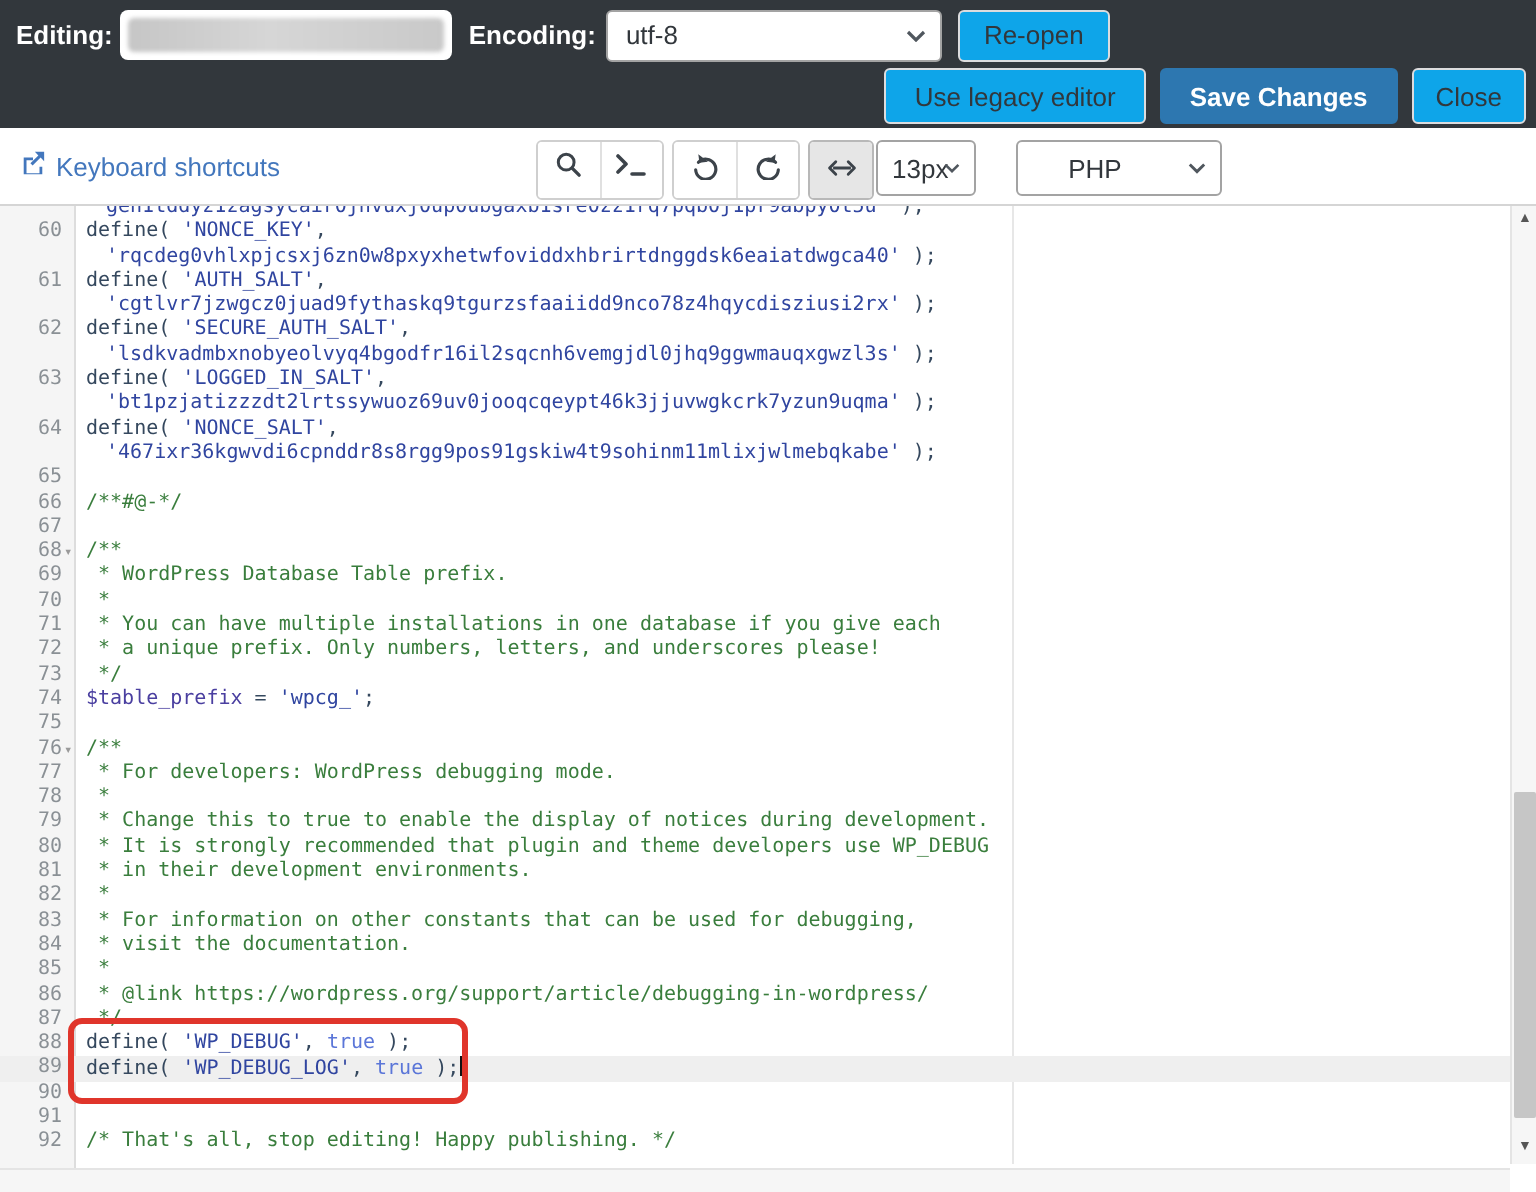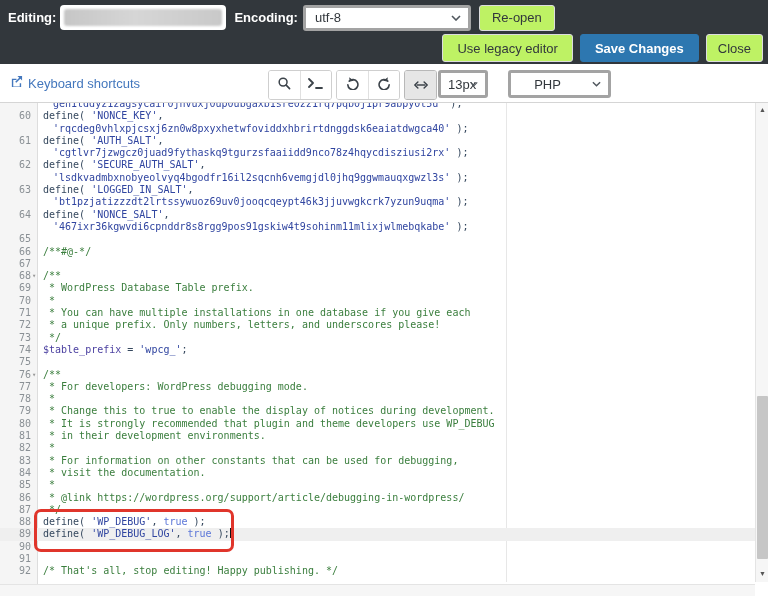--- a/index.html
+++ b/index.html
@@ -9,26 +9,26 @@
 
   
   .topbar { position:absolute; top:0; left:0; width:768px; height:76px; background:#32373c; }
   .tb-row1 { position:absolute; top:4px; left:0; right:0; height:27px; display:flex; align-items:center; }
   .tb-label { color:#fff; font-size:13px; font-weight:bold; margin-left:8px; white-space:nowrap; }
   .file-field { width:166px; height:25px; background:#fff; border-radius:4px; margin-left:4px;
                 display:flex; align-items:center; padding:0 4px; }
   .file-blur { width:100%; height:17px; border-radius:3px;
                background:linear-gradient(90deg,#c6c6c6,#d6d6d6 45%,#c9c9c9); filter:blur(1px); }
   .enc-label { margin-left:8px; }
-  .select { position:relative; height:26px; background:#fff; border:3px solid #a3a3a3; border-radius:3px;
+  .select { position:relative; height:26px; background:#fff; border:1px solid #a3a3a3; border-radius:3px;
             font-size:13px; color:#32373c; display:flex; align-items:center; }
   .select .chev { position:absolute; right:7px; top:50%; transform:translateY(-50%); }
   .chev svg { display:block; }
   .enc-select { width:168px; margin-left:5px; padding-left:9px; }
-  .btn { height:26px; background:#bef264; border:1px solid #dcdcde; border-radius:3px; color:#32373c;
+  .btn { height:26px; background:#0ea5e9; border:1px solid #dcdcde; border-radius:3px; color:#32373c;
          font-size:13px; display:flex; align-items:center; justify-content:center; cursor:pointer; }
   .reopen-btn { margin-left:8px; padding:0 12px; }
   .tb-row2 { position:absolute; top:34px; left:0; right:5px; height:28px; display:flex;
              justify-content:flex-end; gap:7px; }
   .tb-row2 .btn { height:28px; }
   .legacy-btn { padding:0 14px; }
   .save-btn { background:#2d77b0; border-color:#2d77b0; color:#fff; font-weight:bold; padding:0 14px; }
   .close-btn { padding:0 11px; }
 
   

